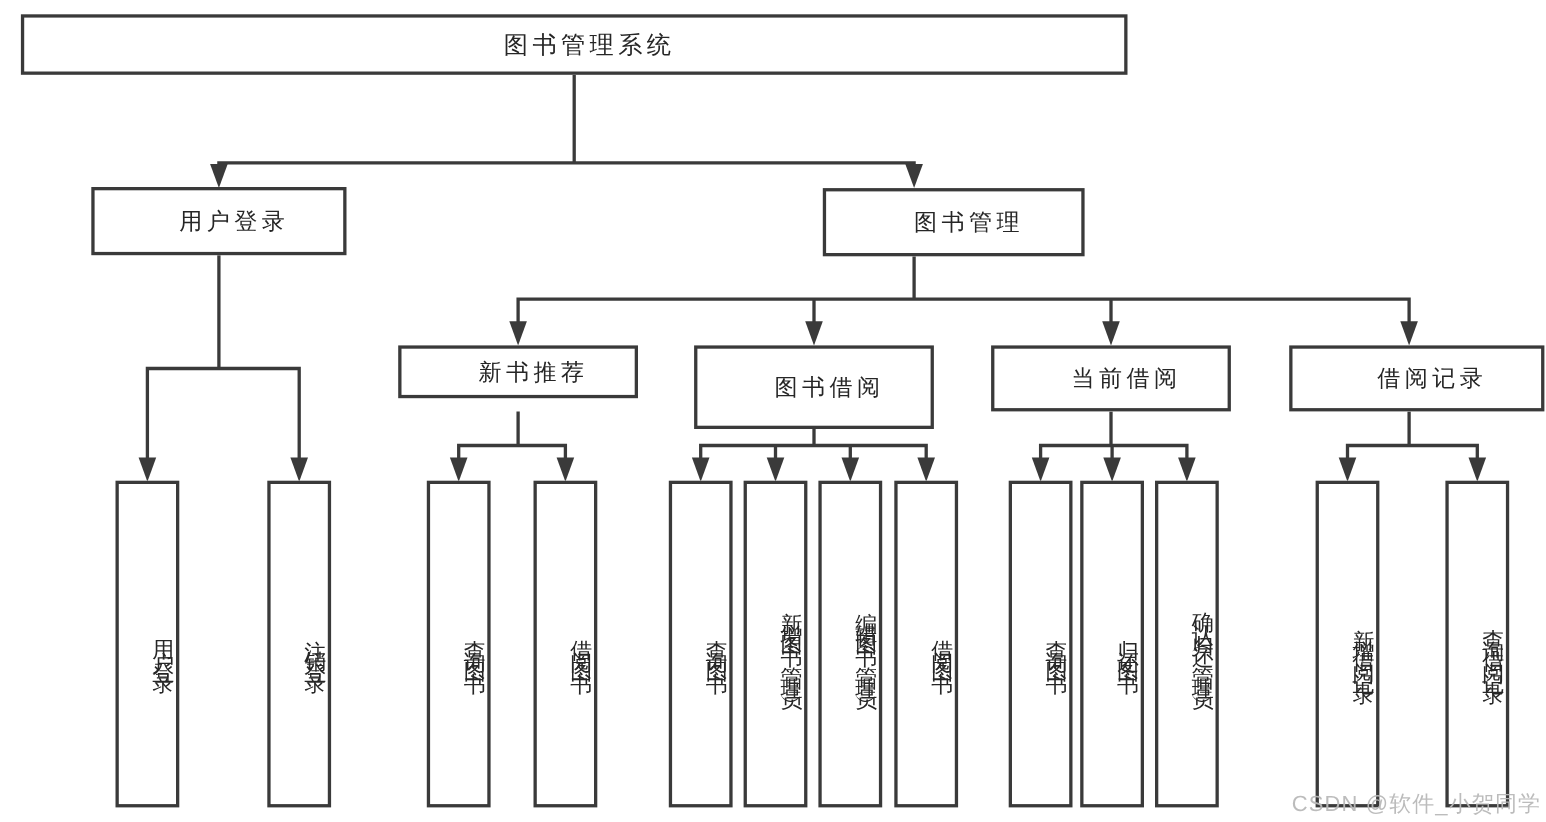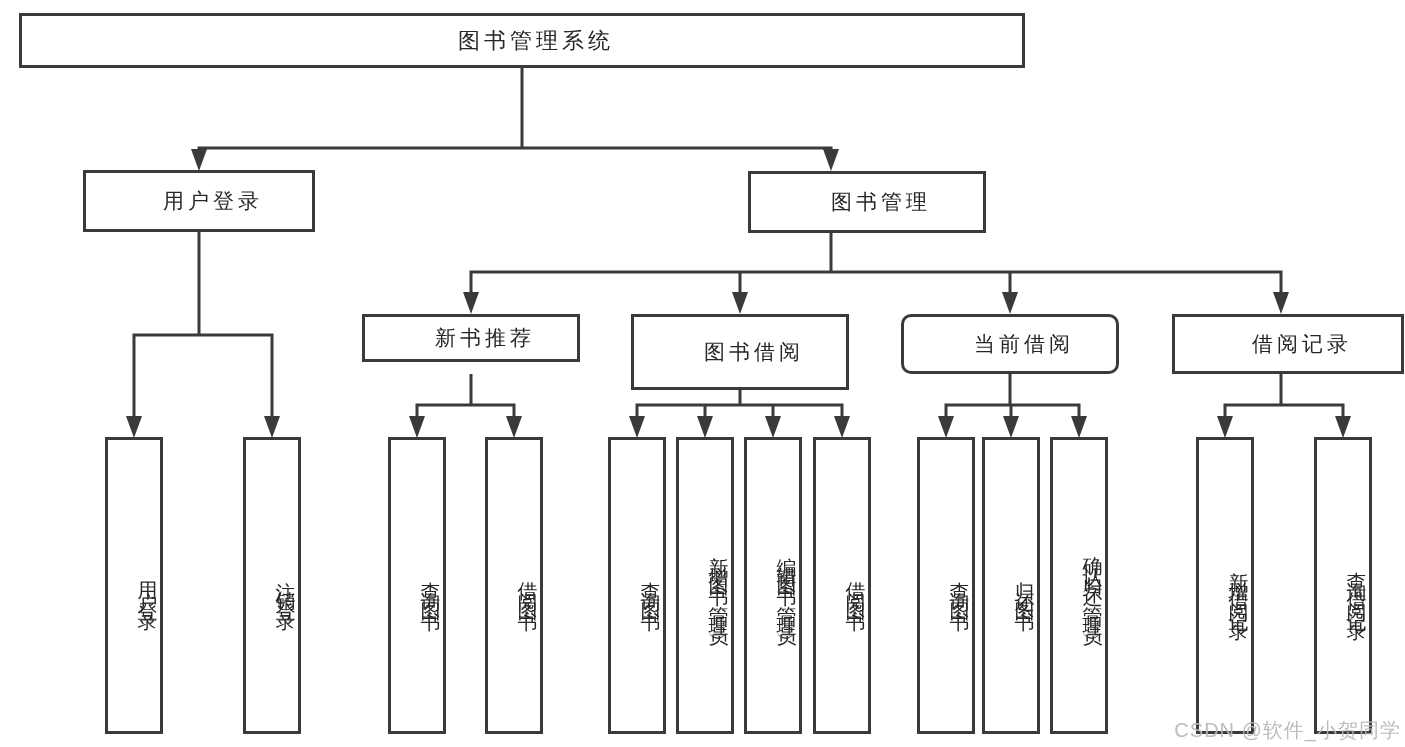--- a/index.html
+++ b/index.html
@@ -110,21 +110,21 @@
   <div class="node" style="left:712px; top:171px; width:238px; height:62px;margin-left:36px;">
     <span class="h-label">图书管理</span>
   </div>
 
   <div class="node" style="left:362px; top:314px; width:218px; height:48px;">
     <span class="h-label">新书推荐</span>
   </div>
   <div class="node" style="left:631px; top:314px; width:218px; height:76px;">
     <span class="h-label">图书借阅</span>
   </div>
-  <div class="node" style="left:901px; top:314px; width:218px; height:60px;border-radius:10px;">
+  <div class="node" style="left:901px; top:314px; width:218px; height:60px;">
     <span class="h-label">当前借阅</span>
   </div>
   <div class="node" style="left:1172px; top:314px; width:232px; height:60px;">
     <span class="h-label">借阅记录</span>
   </div>
 
   <div class="node leaf" style="left:105px; top:437px; width:58px; height:297px;">
     <span class="v-label">用户登录</span>
   </div>
   <div class="node leaf" style="left:243px; top:437px; width:58px; height:297px;">

